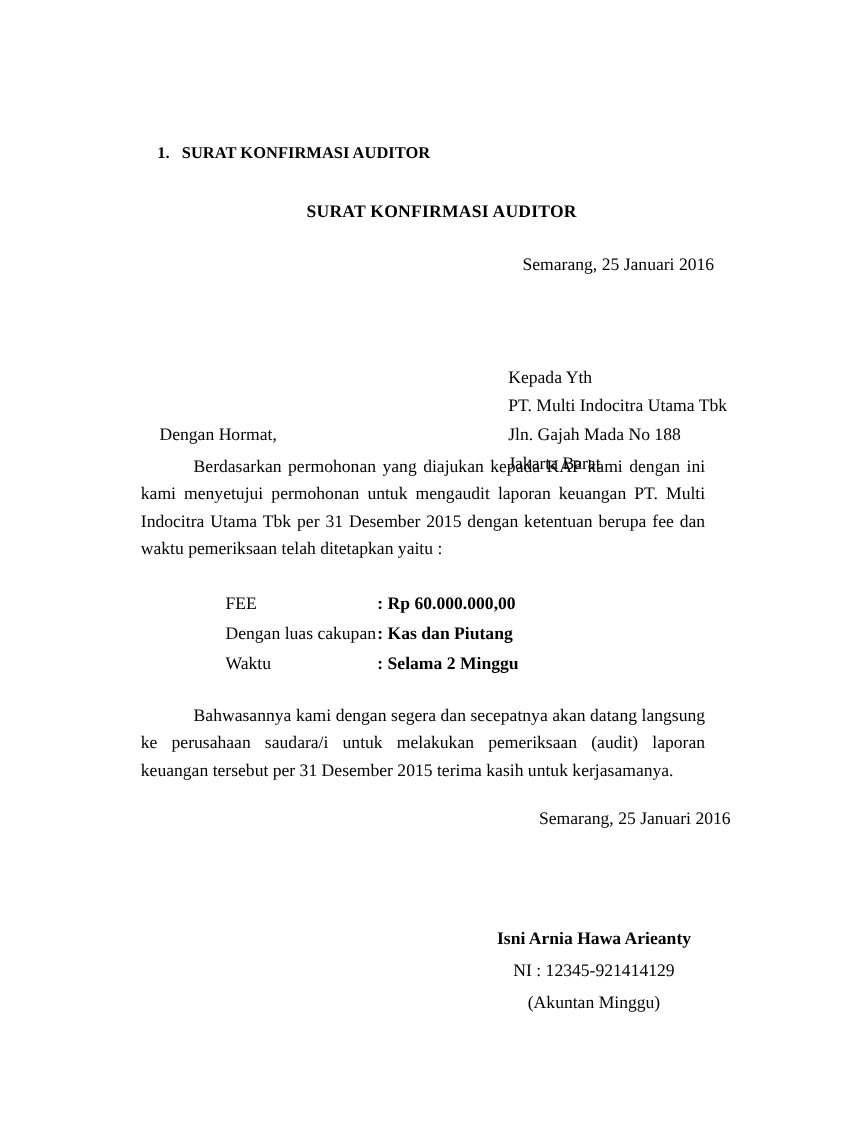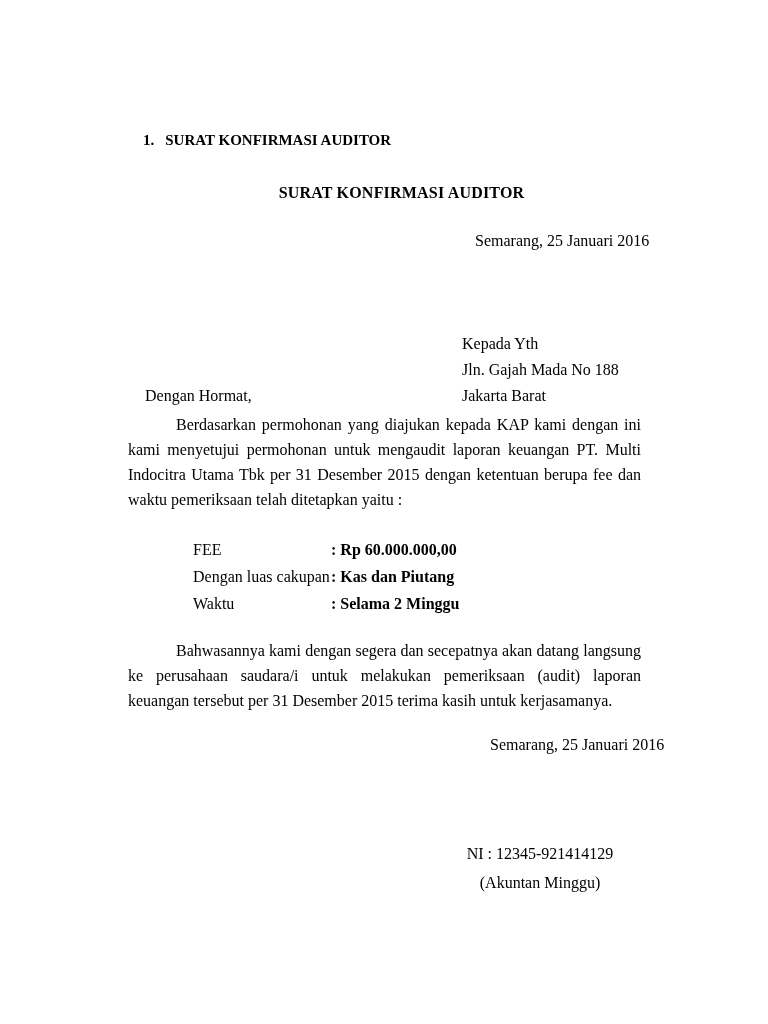--- a/index.html
+++ b/index.html
@@ -55,21 +55,21 @@
     width: 513px;
     text-align: justify;
     text-indent: 48px;
     line-height: 25px;
   }
   .para1 { top: 412px; }
   .para2 { top: 638px; }
 
   .terms {
     top: 536px;
-    left: 193px;
+    left: 205px;
     line-height: 27px;
   }
   .term-row { display: flex; }
   .term-label { width: 138px; flex: 0 0 138px; }
   .term-value { white-space: pre; font-weight: bold; }
 
   .signature {
     top: 839px;
     left: 380px;
     width: 320px;
@@ -87,20 +87,21 @@
     <span class="num">1.</span>
     <span>SURAT KONFIRMASI AUDITOR</span>
   </div>
 
   <div class="abs doc-title">SURAT KONFIRMASI AUDITOR</div>
 
   <div class="abs date-top">Semarang, 25 Januari 2016</div>
 
   <div class="abs recipient">
     <div>Kepada Yth</div>
+    <div>PT. Multi Indocitra Utama Tbk</div>
     <div>Jln. Gajah Mada No 188</div>
     <div>Jakarta Barat</div>
   </div>
 
   <div class="abs salutation">Dengan Hormat,</div>
 
   <div class="abs para para1">Berdasarkan permohonan yang diajukan kepada KAP kami dengan ini kami menyetujui permohonan untuk mengaudit laporan keuangan PT. Multi Indocitra Utama Tbk per 31 Desember 2015 dengan ketentuan berupa fee dan waktu pemeriksaan telah ditetapkan yaitu :</div>
 
   <div class="abs terms">
     <div class="term-row">
@@ -115,17 +116,18 @@
       <span class="term-label">Waktu</span>
       <span class="term-value">: Selama 2 Minggu</span>
     </div>
   </div>
 
   <div class="abs para para2">Bahwasannya kami dengan segera dan secepatnya akan datang langsung ke perusahaan saudara/i untuk melakukan pemeriksaan (audit) laporan keuangan tersebut per 31 Desember 2015 terima kasih untuk kerjasamanya.</div>
 
   <div class="abs date-bottom">Semarang, 25 Januari 2016</div>
 
   <div class="abs signature">
+    <div class="sig-name">Isni Arnia Hawa Arieanty</div>
     <div>NI : 12345-921414129</div>
     <div>(Akuntan Minggu)</div>
   </div>
 
 </div>
 
 </body></html>

